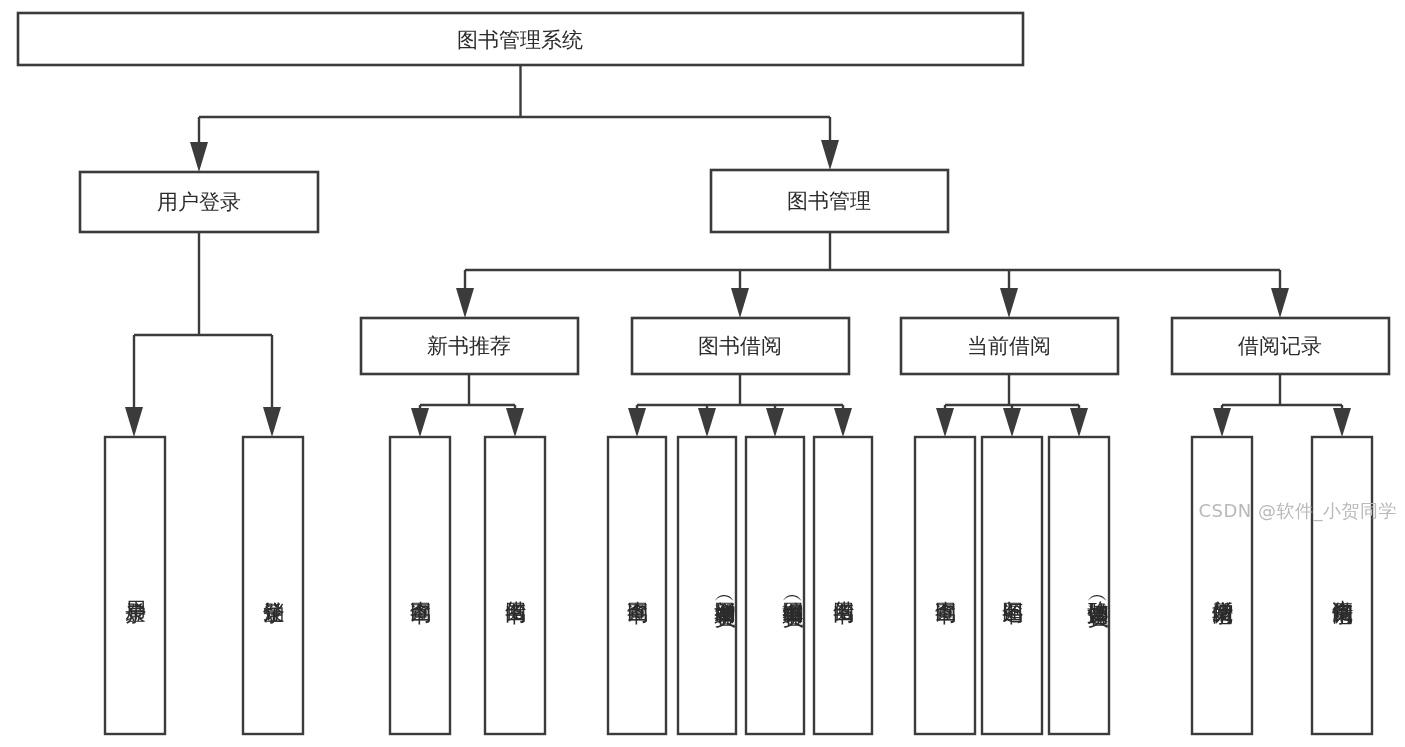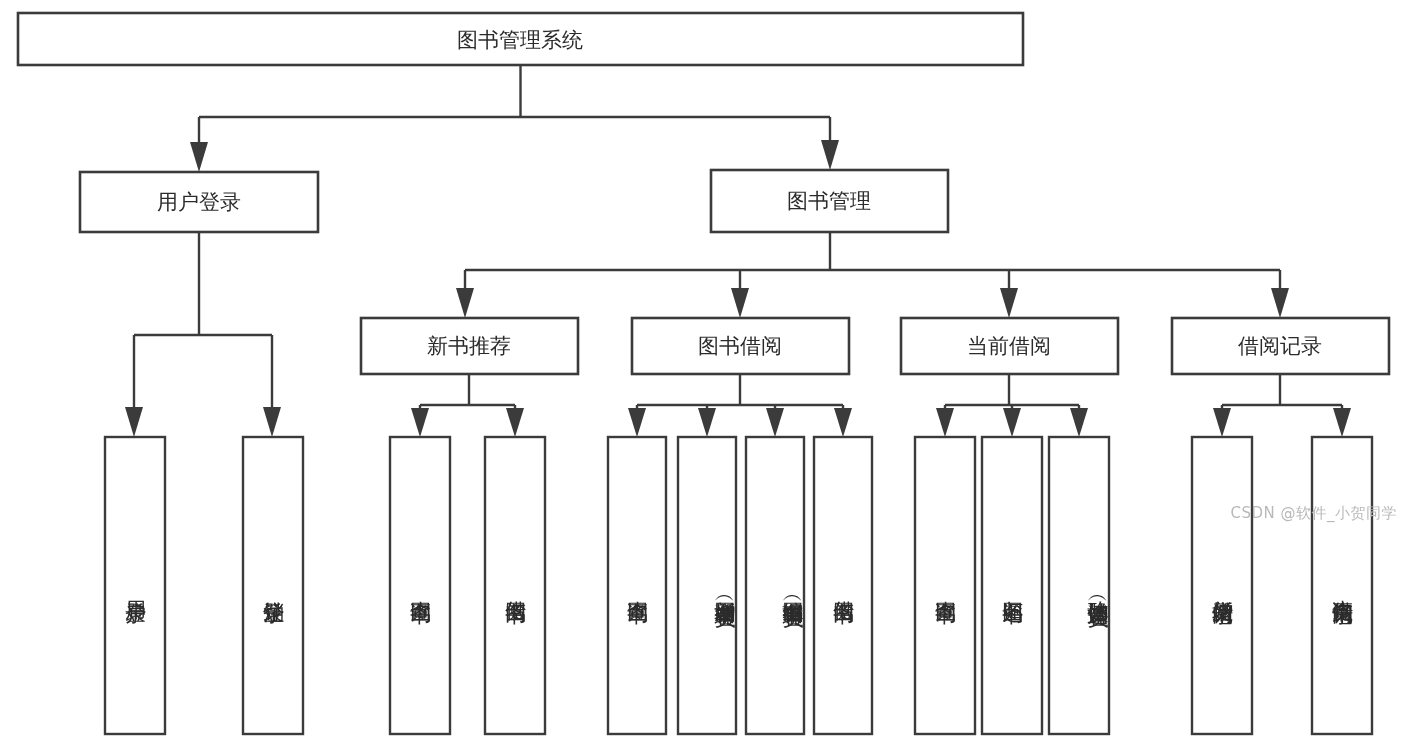--- a/index.html
+++ b/index.html
@@ -70,21 +70,21 @@
     text-align: center;
     white-space: nowrap;
     pointer-events: none;
     user-select: none;
   }
   .watermark {
     position: absolute;
     right: 8px;
     bottom: 6px;
     font-family: "DejaVu Sans", "Liberation Sans", sans-serif;
-    font-size: 15px;
+    font-size: 18px;
     color: #b9b9b9;
     letter-spacing: 0.5px;
     white-space: nowrap;
   }
 </style>
 </head>
 <body>
 
 <div id="diagram-root">
 

